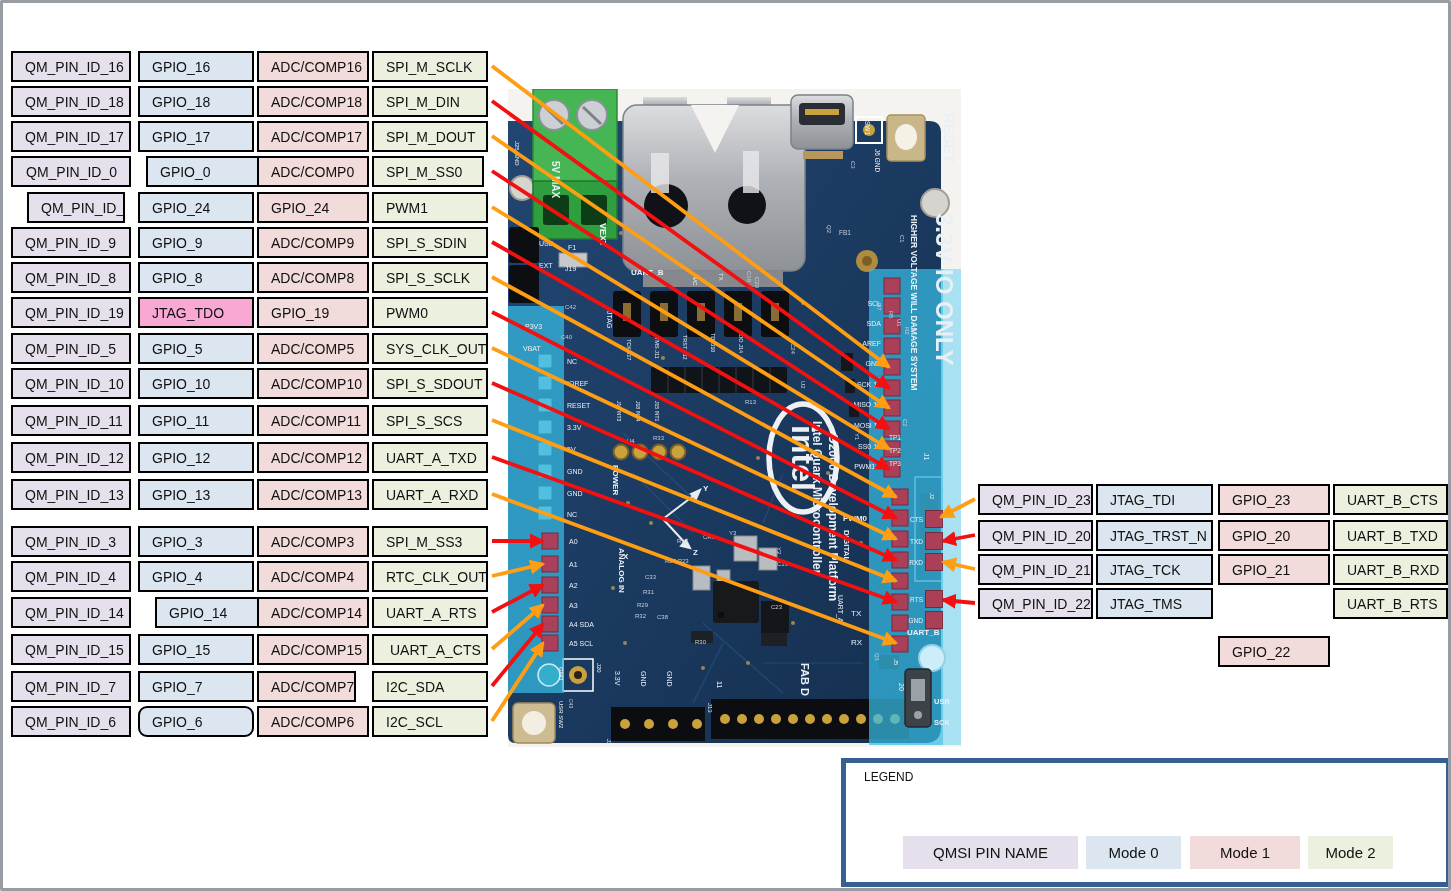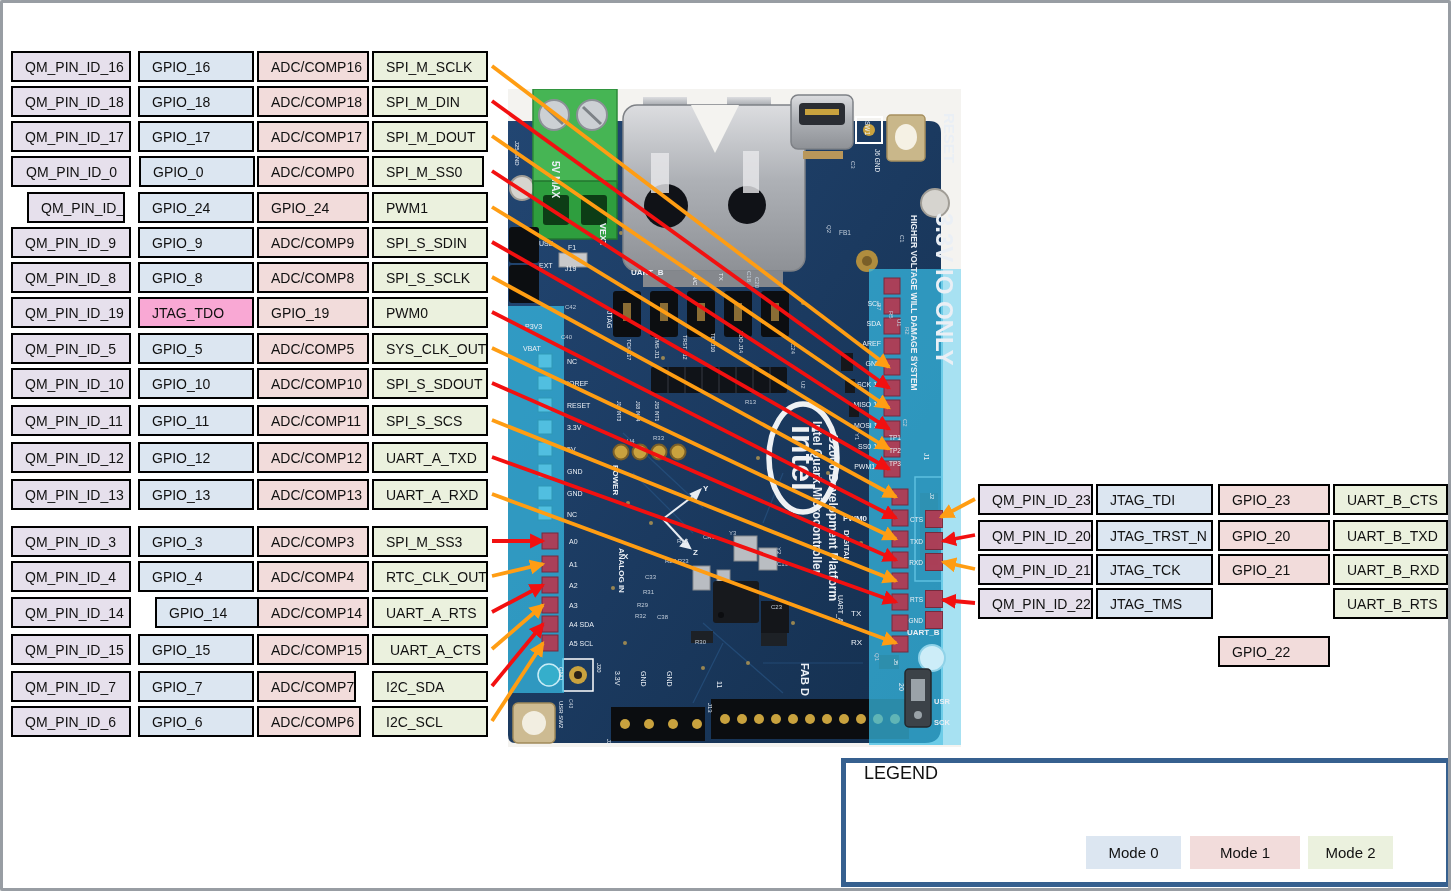--- a/index.html
+++ b/index.html
@@ -9,21 +9,21 @@
          font-family:"Liberation Sans",sans-serif;}
   .tbl{position:absolute;z-index:10;}
   .prow{position:absolute;}
   .cell{position:absolute;height:31px;border:2px solid #000;display:flex;
         align-items:center;padding-left:12px;font-size:14px;color:#111;
         white-space:nowrap;overflow:hidden;}
   #board-svg{position:absolute;left:505px;top:86px;z-index:2;}
   #arrow-svg{position:absolute;left:0;top:0;z-index:6;pointer-events:none;}
   .legend-box{position:absolute;left:838px;top:755px;width:610px;height:129px;
               border:5px solid #36608f;background:#fff;z-index:10;}
-  .legend-title{position:absolute;left:18px;top:0;font-size:18px;color:#111;text-align:center;}
+  .legend-title{position:absolute;left:18px;top:7px;font-size:12px;color:#111;text-align:center;}
   .swatch{position:absolute;top:73px;height:33px;display:flex;align-items:center;
           justify-content:center;font-size:15px;color:#111;white-space:nowrap;}
 </style>
 </head>
 <body>
 
 <div class="frame">
 
   <svg id="board-svg" width="453" height="658" viewBox="505 86 453 658">
     <defs>
@@ -427,21 +427,21 @@
         <div class="cell" style="left: 361px; width: 116px; background: rgb(235, 241, 222);">SPI_M_DIN</div>
       </div>
       <div class="prow" style="top: 118px;">
         <div class="cell" style="left: 0px; width: 120px; background: rgb(230, 224, 236);">QM_PIN_ID_17</div>
         <div class="cell" style="left: 127px; width: 116px; background: rgb(220, 230, 241);">GPIO_17</div>
         <div class="cell" style="left: 246px; width: 112px; background: rgb(242, 220, 219);">ADC/COMP17</div>
         <div class="cell" style="left: 361px; width: 116px; background: rgb(235, 241, 222);">SPI_M_DOUT</div>
       </div>
       <div class="prow" style="top: 153px;">
         <div class="cell" style="left: 0px; width: 120px; background: rgb(230, 224, 236); padding-left: 13px;">QM_PIN_ID_0</div>
-        <div class="cell" style="left: 128px; width: 116px; background: rgb(220, 230, 241);">GPIO_0</div>
+        <div class="cell" style="left: 135px; width: 116px; background: rgb(220, 230, 241);">GPIO_0</div>
         <div class="cell" style="left: 246px; width: 112px; background: rgb(242, 220, 219);">ADC/COMP0</div>
         <div class="cell" style="left: 361px; width: 112px; background: rgb(235, 241, 222);">SPI_M_SS0</div>
       </div>
       <div class="prow" style="top: 189px;">
         <div class="cell" style="left: 16px; width: 98px; background: rgb(230, 224, 236);">QM_PIN_ID_24</div>
         <div class="cell" style="left: 127px; width: 116px; background: rgb(220, 230, 241);">GPIO_24</div>
         <div class="cell" style="left: 246px; width: 112px; background: rgb(242, 220, 219);">GPIO_24</div>
         <div class="cell" style="left: 361px; width: 116px; background: rgb(235, 241, 222);">PWM1</div>
       </div>
       <div class="prow" style="top: 224px;">
@@ -517,22 +517,22 @@
         <div class="cell" style="left: 361px; width: 116px; background: rgb(235, 241, 222); padding-left: 16px;">UART_A_CTS</div>
       </div>
       <div class="prow" style="top: 668px;">
         <div class="cell" style="left: 0px; width: 120px; background: rgb(230, 224, 236);">QM_PIN_ID_7</div>
         <div class="cell" style="left: 127px; width: 116px; background: rgb(220, 230, 241);">GPIO_7</div>
         <div class="cell" style="left: 246px; width: 99px; background: rgb(242, 220, 219);">ADC/COMP7</div>
         <div class="cell" style="left: 361px; width: 116px; background: rgb(235, 241, 222);">I2C_SDA</div>
       </div>
       <div class="prow" style="top: 703px;">
         <div class="cell" style="left: 0px; width: 120px; background: rgb(230, 224, 236);">QM_PIN_ID_6</div>
-        <div class="cell" style="left: 127px; width: 116px; background: rgb(220, 230, 241);">GPIO_6</div>
-        <div class="cell" style="left: 246px; width: 104px; background: rgb(242, 220, 219);">ADC/COMP6</div>
+        <div class="cell" style="left: 127px; width: 116px; background: rgb(220, 230, 241); border-radius: 9px;">GPIO_6</div>
+        <div class="cell" style="left: 246px; width: 112px; background: rgb(242, 220, 219);">ADC/COMP6</div>
         <div class="cell" style="left: 361px; width: 116px; background: rgb(235, 241, 222);">I2C_SCL</div>
       </div>
     </div>
 
   <div class="tbl" id="right-table" style="left: 975px; top: 0px;">
       <div class="prow" style="top: 481px;">
         <div class="cell" style="left: 0px; width: 115px; background: rgb(230, 224, 236);">QM_PIN_ID_23</div>
         <div class="cell" style="left: 118px; width: 117px; background: rgb(220, 230, 241);">JTAG_TDI</div>
         <div class="cell" style="left: 240px; width: 112px; background: rgb(242, 220, 219);">GPIO_23</div>
         <div class="cell" style="left: 355px; width: 115px; background: rgb(235, 241, 222);">UART_B_CTS</div>
@@ -552,18 +552,19 @@
       <div class="prow" style="top: 585px;">
         <div class="cell" style="left: 0px; width: 115px; background: rgb(230, 224, 236);">QM_PIN_ID_22</div>
         <div class="cell" style="left: 118px; width: 117px; background: rgb(220, 230, 241);">JTAG_TMS</div>
         <div class="cell" style="left: 240px; width: 112px; background: rgb(242, 220, 219); margin-top: 48px;">GPIO_22</div>
         <div class="cell" style="left: 355px; width: 115px; background: rgb(235, 241, 222);">UART_B_RTS</div>
       </div>
     </div>
 
   <div class="legend-box">
     <div class="legend-title">LEGEND</div>
+    <div class="swatch" style="left: 57px; width: 175px; background: rgb(230, 224, 236);">QMSI PIN NAME</div>
     <div class="swatch" style="left: 240px; width: 95px; background: rgb(220, 230, 241);">Mode 0</div>
     <div class="swatch" style="left: 344px; width: 110px; background: rgb(242, 220, 219);">Mode 1</div>
     <div class="swatch" style="left: 462px; width: 85px; background: rgb(235, 241, 222);">Mode 2</div>
   </div>
 
 </div>
 
 </body></html>

